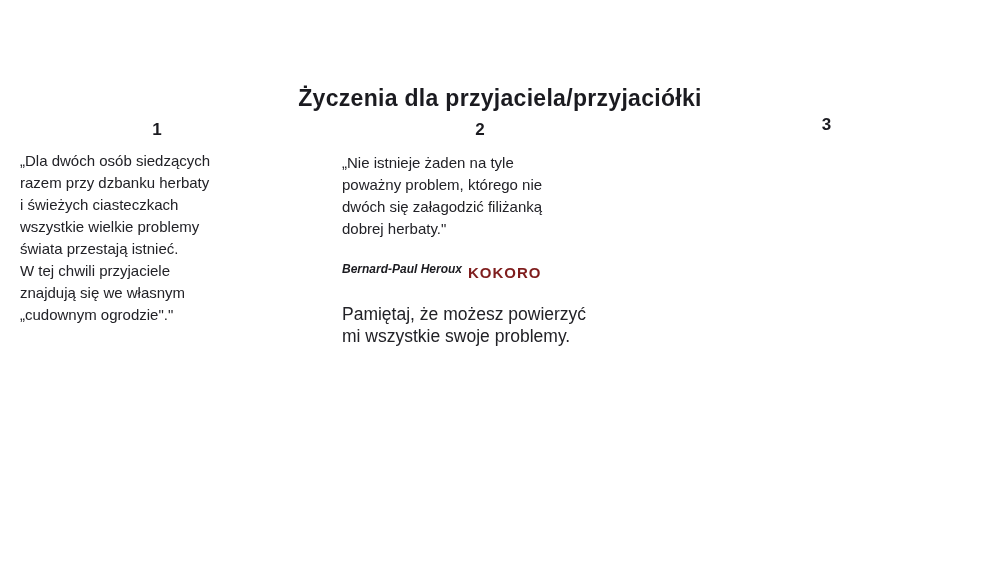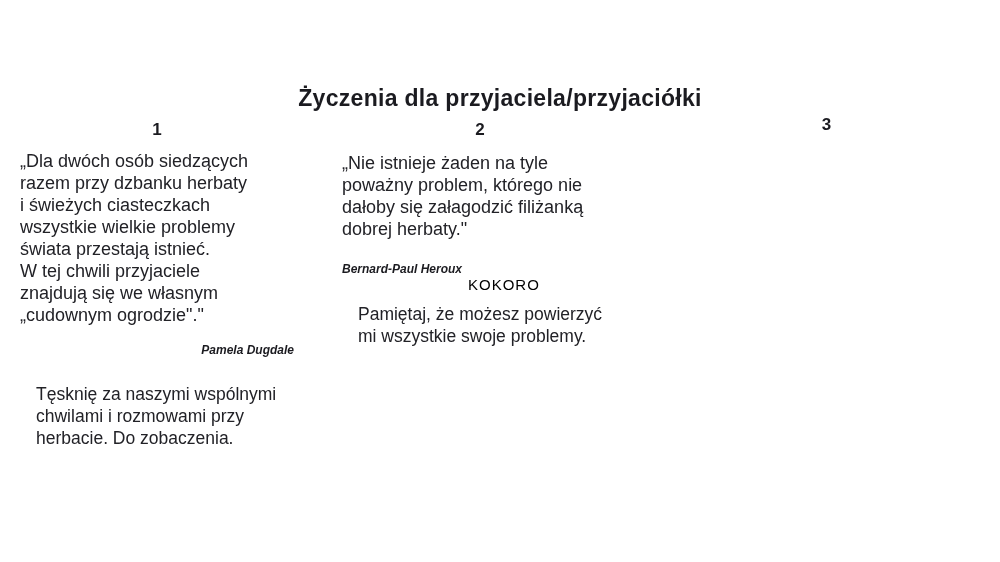--- a/index.html
+++ b/index.html
@@ -46,21 +46,21 @@
     color: #1b1b20;
   }
   .col-1 .col-number { top: 120px; }
   .col-2 .col-number { top: 120px; }
   .col-3 .col-number { top: 115px; }
 
   .quote {
     position: absolute;
     left: 0;
     width: 100%;
-    font-size: 18px;
+    font-size: 15px;
     line-height: 22px;
     white-space: pre;
     color: #222227;
   }
   .col-1 .quote { top: 150px; }
   .col-2 .quote { top: 152px; }
   .col-3 .quote { top: 147px; font-style: italic; }
 
   .author {
     position: absolute;
@@ -70,69 +70,65 @@
     font-weight: 700;
     font-style: italic;
     color: #1b1b20;
   }
   .col-1 .author { top: 343px; text-align: right; }
   .col-2 .author { top: 262px; text-align: left; }
   .col-3 .author { top: 256px; text-align: right; }
 
   .closing {
     position: absolute;
-    left: 16px;
+    left: 0;
     width: 100%;
     font-size: 17.5px;
     line-height: 22px;
     white-space: pre;
     color: #222227;
   }
   .col-1 .closing { top: 383px; }
   .col-2 .closing { top: 303px; }
   .col-3 .closing { top: 298px; }
 
   .watermark {
     position: absolute;
     left: 468px;
-    top: 276px;
+    top: 264px;
     font-size: 15px;
     letter-spacing: 1px;
-    color: #000000;
-    font-weight: 400;
+    color: #7f1d1d;
+    font-weight: 700;
   }
 </style>
 </head>
 <body>
 
 <div class="page">
 
   <h1 class="slide-title">Życzenia dla przyjaciela/przyjaciółki</h1>
 
   <div class="column col-1">
     <div class="col-number">1</div>
     <div class="quote">„Dla dwóch osób siedzących
 razem przy dzbanku herbaty
 i świeżych ciasteczkach
 wszystkie wielkie problemy
 świata przestają istnieć.
 W tej chwili przyjaciele
 znajdują się we własnym
 „cudownym ogrodzie"."</div>
-    <div class="author">Pamela Dugdale</div>
-    <div class="closing">Tęsknię za naszymi wspólnymi
-chwilami i rozmowami przy
-herbacie. Do zobaczenia.</div>
   </div>
 
   <div class="column col-2">
     <div class="col-number">2</div>
     <div class="quote">„Nie istnieje żaden na tyle
 poważny problem, którego nie
-dałoby się załagodzić filiżanką
+dwóch się załagodzić filiżanką
 dobrej herbaty."</div>
     <div class="author">Bernard-Paul Heroux</div>
     <div class="closing">Pamiętaj, że możesz powierzyć
 mi wszystkie swoje problemy.</div>
   </div>
 
   <div class="column col-3">
     <div class="col-number">3</div>
   </div>
 

